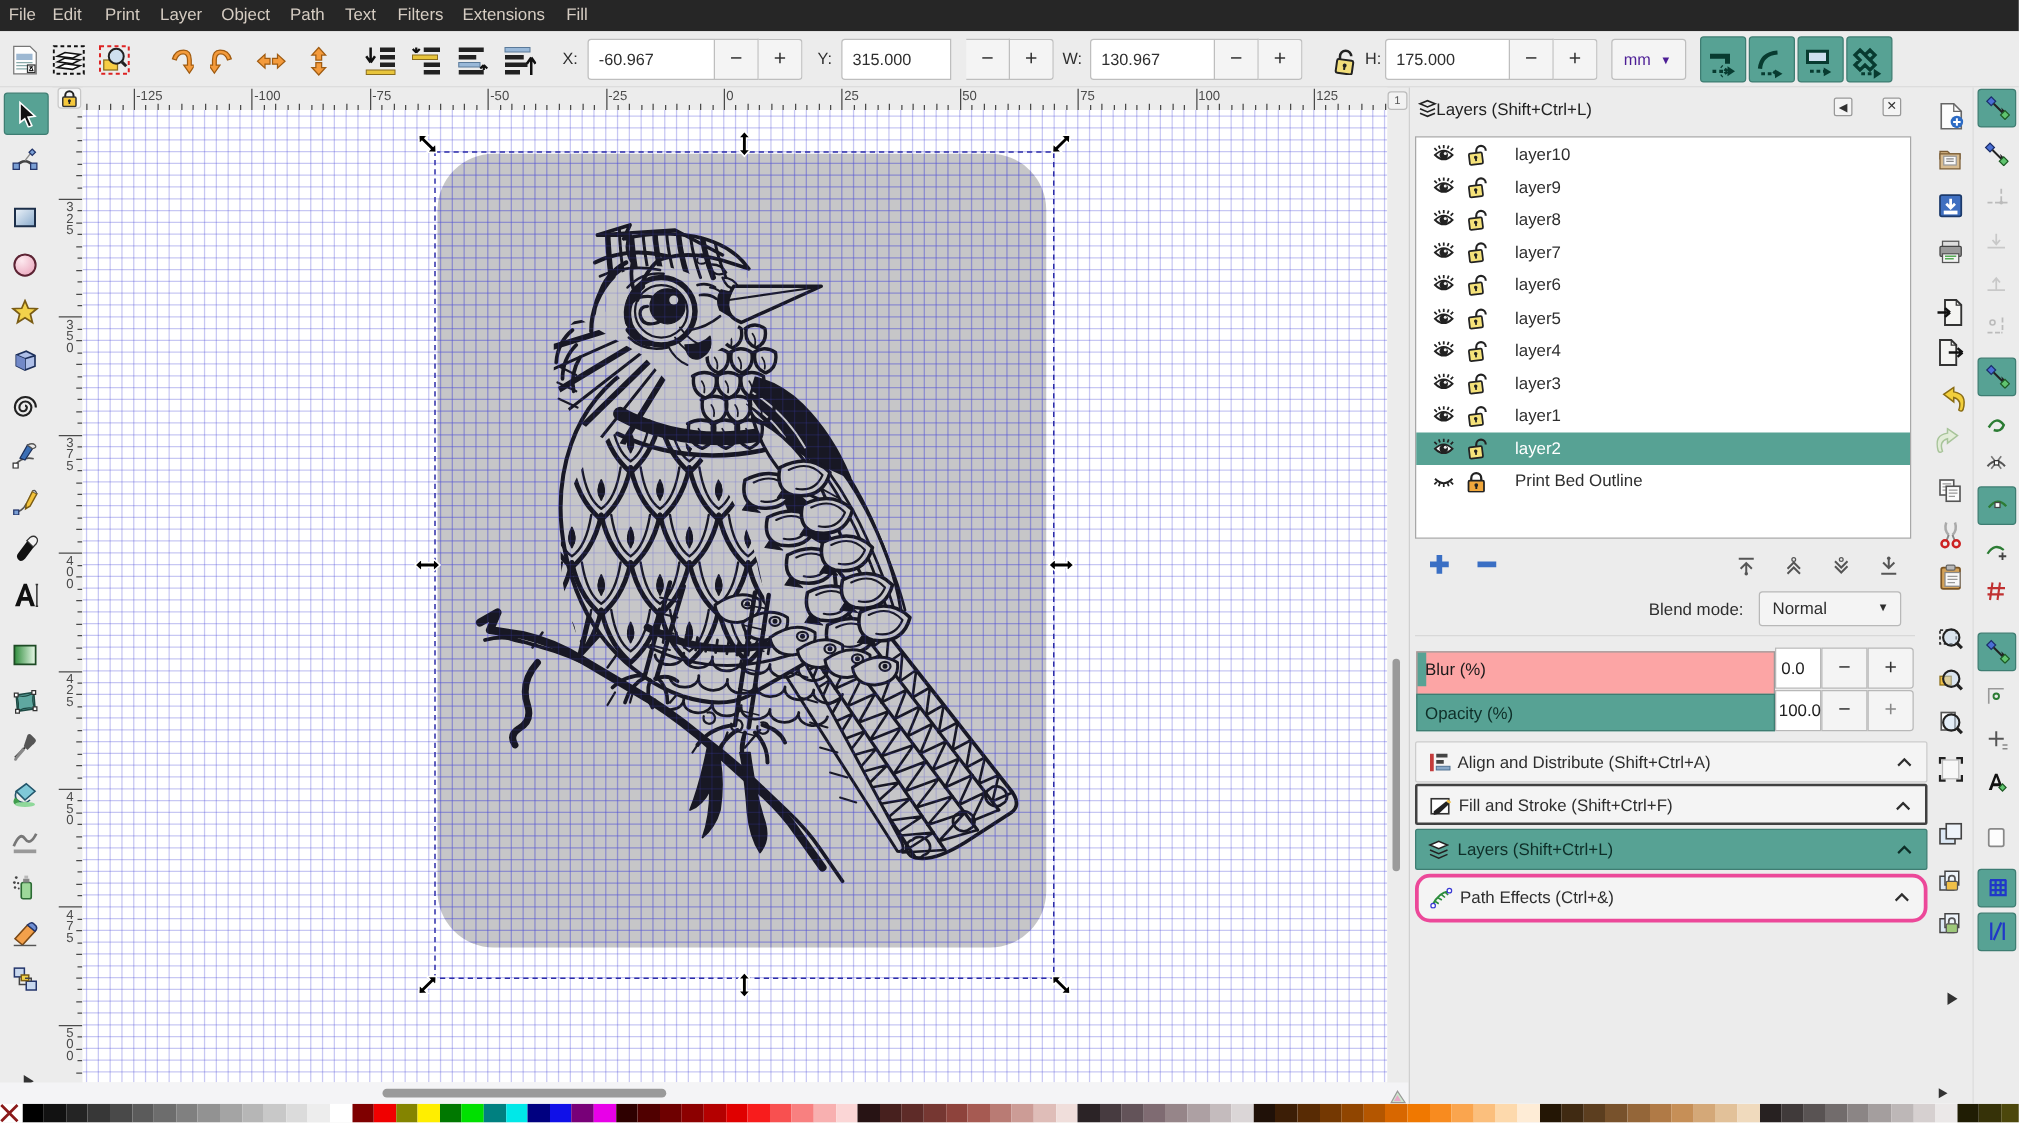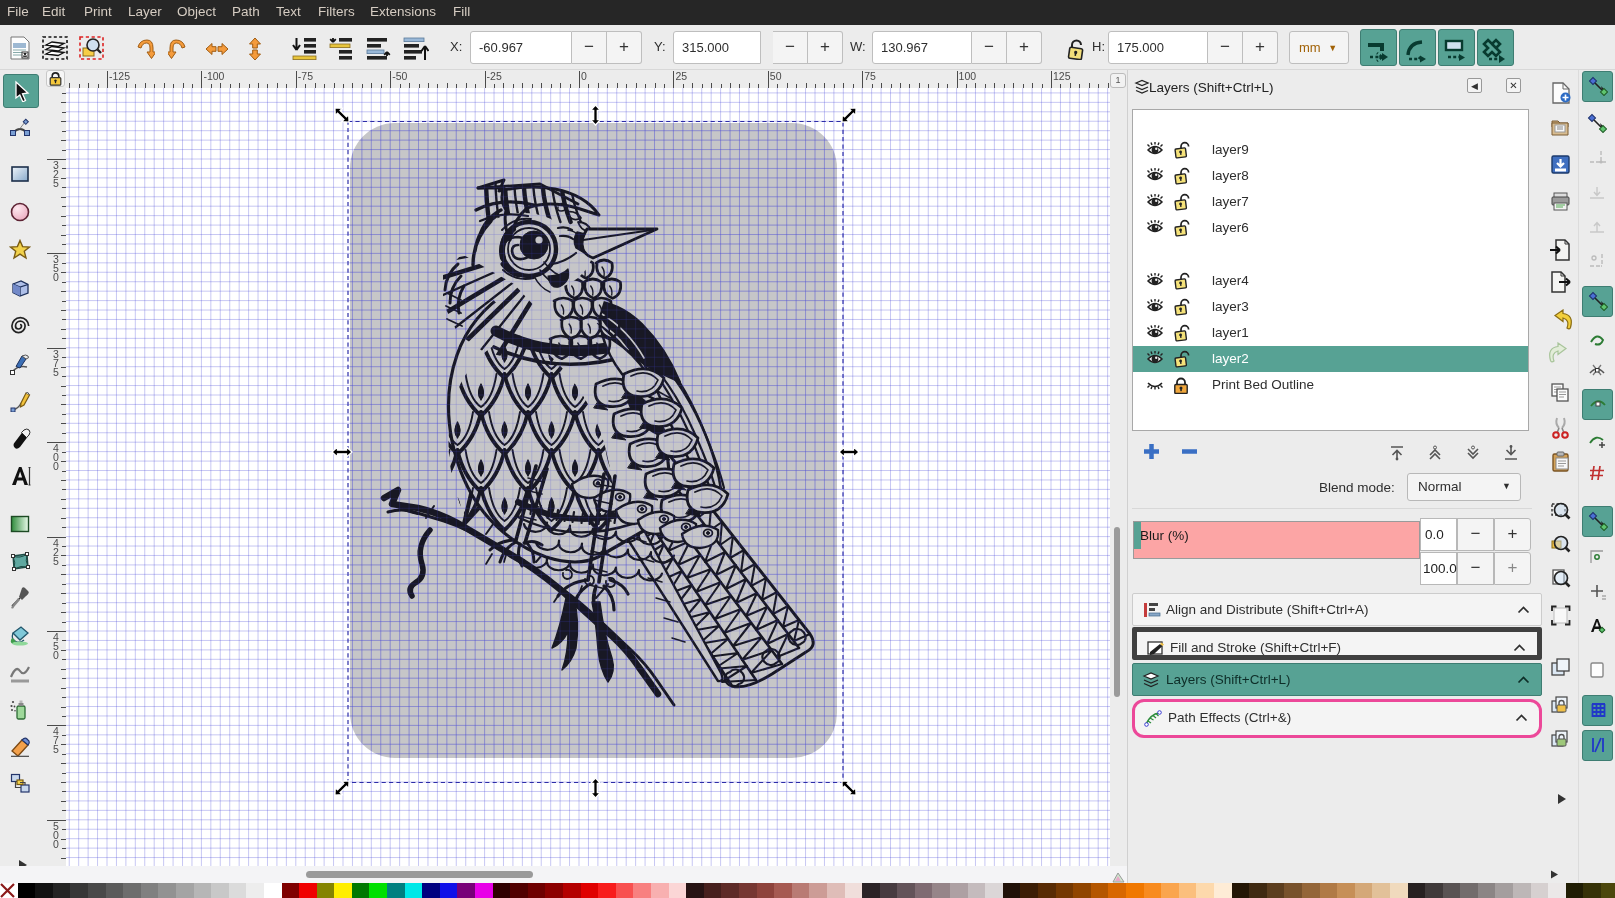--- a/index.html
+++ b/index.html
@@ -49,21 +49,21 @@
 <div class="spb" style="left:773px">−</div>
     <div class="spb plus" style="left:808px">+</div>
 <span class="lbl" style="left:850px">W:</span>
 <div class="inp" style="left:872px;width:100px">130.967</div>
 <div class="spb" style="left:972px">−</div>
     <div class="spb plus" style="left:1007px">+</div>
 <span class="lbl" style="left:1092px">H:</span>
 <div class="inp" style="left:1108px;width:100px">175.000</div>
 <div class="spb" style="left:1208px">−</div>
     <div class="spb plus" style="left:1243px">+</div>
-<div style="position:absolute;left:1289px;top:6px;width:60px;height:33px;background:#f4f4f4;border:1px solid #bebebe;border-radius:3px;font-size:13px;color:#a16207;line-height:31px;padding-left:9px">mm <span style="font-size:9px;position:relative;top:-1px;left:4px">▼</span></div>
+<div style="position:absolute;left:1289px;top:6px;width:60px;height:33px;background:#f4f4f4;border:1px solid #bebebe;border-radius:3px;font-size:13px;color:#4c1d95;line-height:31px;padding-left:9px">mm <span style="font-size:9px;position:relative;top:-1px;left:4px">▼</span></div>
 <div id="tbicons">
       <div style="position:absolute;left:10px;top:11px">
         <svg width="20" height="24">
           <path d="M1 1 h13 l5 5 v17 h-18 Z" fill="#fdfdfd" stroke="#777"></path>
           <rect x="3" y="7" width="13" height="5" fill="#9db8d2"></rect>
           <path d="M3 14 h13 M3 16.5 h13 M3 19 h9" stroke="#8aa" stroke-width="1"></path>
           <rect x="12" y="16" width="6" height="6" fill="#fff" stroke="#333"></rect>
           <path d="M13.5 17.5 h3 m-3 3 h3 M15 17.5 l-1.5 3 m1.5 -3 l1.5 3" stroke="#000" stroke-width="0.8"></path>
         </svg>
       </div>
@@ -1397,186 +1397,228 @@
 <div id="panel">
     <div style="position:absolute;left:6px;top:9px">
       <svg width="17" height="16">
         <path d="M2 4 l6 -2.5 l6 2.5 l-6 2.5 Z M2 8 l6 2.5 L14 8 M2 11.5 l6 2.5 l6 -2.5" fill="none" stroke="#222" stroke-width="1.3"></path>
       </svg>
     </div>
     <div style="position:absolute;left:21px;top:10px;font-size:13.5px;color:#222">Layers (Shift+Ctrl+L)</div>
     <div style="position:absolute;left:339px;top:8px;width:15px;height:15px;border:1px solid #999;border-radius:2px;background:#f4f4f4;text-align:center;font-size:9px;line-height:14px;color:#333">◀</div>
     <div style="position:absolute;left:378px;top:8px;width:15px;height:15px;border:1px solid #999;border-radius:2px;background:#f4f4f4;text-align:center;font-size:10px;line-height:14px;color:#333">✕</div>
     <div style="position:absolute;left:4px;top:39px;width:397px;height:322px;background:#fff;border:1px solid #a8a8a8">
-      <div style="position:absolute;left:0;top:27.1px;width:395px;height:26px;">
+      <div style="position:absolute;left:0;top:1px;width:395px;height:26px;">
         <div style="position:absolute;left:13px;top:4px">
           <svg width="18" height="18">
             <path d="M2 9 q7 -7 14 0 q-7 7 -14 0 Z" fill="#f8f8f8" stroke="#222" stroke-width="1.5"></path>
             <circle cx="9" cy="9" r="3.4" fill="#222"></circle>
             <circle cx="10.2" cy="7.8" r="1.2" fill="#eee"></circle>
             <path d="M3.5 5.5 L1.5 3.5 M6 4 L5 1.5 M9 3.5 V1 M12 4 l1 -2.5 M14.5 5.5 l2 -2" stroke="#222" stroke-width="1.4"></path>
           </svg>
         </div>
         <div style="position:absolute;left:39px;top:4px">
           <svg width="18" height="18">
             <path d="M9 8 V5.5 a3.8 3.8 0 0 1 7.6 0" fill="none" stroke="#222" stroke-width="1.7"></path>
             <g transform="rotate(-7 8 12)">
               <rect x="3.5" y="7.5" width="10.5" height="9" rx="1" fill="#f5e27a" stroke="#222" stroke-width="1.4"></rect>
               <circle cx="8.7" cy="11" r="1.4" fill="#222"></circle>
               <rect x="8" y="11" width="1.4" height="3" fill="#222"></rect>
             </g>
           </svg>
         </div>
-        <div style="position:absolute;left:79px;top:5px;font-size:13.5px;color:#2e2e2e">layer9</div>
-      </div>
-      <div style="position:absolute;left:0;top:53.2px;width:395px;height:26px;">
+        <div style="position:absolute;left:79px;top:5px;font-size:13.5px;color:#2e2e2e">layer10</div>
+      </div>
+      <div style="position:absolute;left:0;top:27.1px;width:395px;height:26px;">
         <div style="position:absolute;left:13px;top:4px">
           <svg width="18" height="18">
             <path d="M2 9 q7 -7 14 0 q-7 7 -14 0 Z" fill="#f8f8f8" stroke="#222" stroke-width="1.5"></path>
             <circle cx="9" cy="9" r="3.4" fill="#222"></circle>
             <circle cx="10.2" cy="7.8" r="1.2" fill="#eee"></circle>
             <path d="M3.5 5.5 L1.5 3.5 M6 4 L5 1.5 M9 3.5 V1 M12 4 l1 -2.5 M14.5 5.5 l2 -2" stroke="#222" stroke-width="1.4"></path>
           </svg>
         </div>
         <div style="position:absolute;left:39px;top:4px">
           <svg width="18" height="18">
             <path d="M9 8 V5.5 a3.8 3.8 0 0 1 7.6 0" fill="none" stroke="#222" stroke-width="1.7"></path>
             <g transform="rotate(-7 8 12)">
               <rect x="3.5" y="7.5" width="10.5" height="9" rx="1" fill="#f5e27a" stroke="#222" stroke-width="1.4"></rect>
               <circle cx="8.7" cy="11" r="1.4" fill="#222"></circle>
               <rect x="8" y="11" width="1.4" height="3" fill="#222"></rect>
             </g>
           </svg>
         </div>
-        <div style="position:absolute;left:79px;top:5px;font-size:13.5px;color:#2e2e2e">layer8</div>
-      </div>
-      <div style="position:absolute;left:0;top:79.30000000000001px;width:434px;height:26px;">
+        <div style="position:absolute;left:79px;top:5px;font-size:13.5px;color:#2e2e2e">layer9</div>
+      </div>
+      <div style="position:absolute;left:0;top:53.2px;width:395px;height:26px;">
         <div style="position:absolute;left:13px;top:4px">
           <svg width="18" height="18">
             <path d="M2 9 q7 -7 14 0 q-7 7 -14 0 Z" fill="#f8f8f8" stroke="#222" stroke-width="1.5"></path>
             <circle cx="9" cy="9" r="3.4" fill="#222"></circle>
             <circle cx="10.2" cy="7.8" r="1.2" fill="#eee"></circle>
             <path d="M3.5 5.5 L1.5 3.5 M6 4 L5 1.5 M9 3.5 V1 M12 4 l1 -2.5 M14.5 5.5 l2 -2" stroke="#222" stroke-width="1.4"></path>
           </svg>
         </div>
         <div style="position:absolute;left:39px;top:4px">
           <svg width="18" height="18">
             <path d="M9 8 V5.5 a3.8 3.8 0 0 1 7.6 0" fill="none" stroke="#222" stroke-width="1.7"></path>
             <g transform="rotate(-7 8 12)">
               <rect x="3.5" y="7.5" width="10.5" height="9" rx="1" fill="#f5e27a" stroke="#222" stroke-width="1.4"></rect>
               <circle cx="8.7" cy="11" r="1.4" fill="#222"></circle>
               <rect x="8" y="11" width="1.4" height="3" fill="#222"></rect>
             </g>
           </svg>
         </div>
-        <div style="position:absolute;left:79px;top:5px;font-size:13.5px;color:#2e2e2e">layer7</div>
-      </div>
-      <div style="position:absolute;left:0;top:105.4px;width:395px;height:26px;">
+        <div style="position:absolute;left:79px;top:5px;font-size:13.5px;color:#2e2e2e">layer8</div>
+      </div>
+      <div style="position:absolute;left:0;top:79.30000000000001px;width:434px;height:26px;">
         <div style="position:absolute;left:13px;top:4px">
           <svg width="18" height="18">
             <path d="M2 9 q7 -7 14 0 q-7 7 -14 0 Z" fill="#f8f8f8" stroke="#222" stroke-width="1.5"></path>
             <circle cx="9" cy="9" r="3.4" fill="#222"></circle>
             <circle cx="10.2" cy="7.8" r="1.2" fill="#eee"></circle>
             <path d="M3.5 5.5 L1.5 3.5 M6 4 L5 1.5 M9 3.5 V1 M12 4 l1 -2.5 M14.5 5.5 l2 -2" stroke="#222" stroke-width="1.4"></path>
           </svg>
         </div>
         <div style="position:absolute;left:39px;top:4px">
           <svg width="18" height="18">
             <path d="M9 8 V5.5 a3.8 3.8 0 0 1 7.6 0" fill="none" stroke="#222" stroke-width="1.7"></path>
             <g transform="rotate(-7 8 12)">
               <rect x="3.5" y="7.5" width="10.5" height="9" rx="1" fill="#f5e27a" stroke="#222" stroke-width="1.4"></rect>
               <circle cx="8.7" cy="11" r="1.4" fill="#222"></circle>
               <rect x="8" y="11" width="1.4" height="3" fill="#222"></rect>
             </g>
           </svg>
         </div>
-        <div style="position:absolute;left:79px;top:5px;font-size:13.5px;color:#2e2e2e">layer6</div>
-      </div>
-      <div style="position:absolute;left:0;top:157.60000000000002px;width:395px;height:26px;">
+        <div style="position:absolute;left:79px;top:5px;font-size:13.5px;color:#2e2e2e">layer7</div>
+      </div>
+      <div style="position:absolute;left:0;top:105.4px;width:395px;height:26px;">
         <div style="position:absolute;left:13px;top:4px">
           <svg width="18" height="18">
             <path d="M2 9 q7 -7 14 0 q-7 7 -14 0 Z" fill="#f8f8f8" stroke="#222" stroke-width="1.5"></path>
             <circle cx="9" cy="9" r="3.4" fill="#222"></circle>
             <circle cx="10.2" cy="7.8" r="1.2" fill="#eee"></circle>
             <path d="M3.5 5.5 L1.5 3.5 M6 4 L5 1.5 M9 3.5 V1 M12 4 l1 -2.5 M14.5 5.5 l2 -2" stroke="#222" stroke-width="1.4"></path>
           </svg>
         </div>
         <div style="position:absolute;left:39px;top:4px">
           <svg width="18" height="18">
             <path d="M9 8 V5.5 a3.8 3.8 0 0 1 7.6 0" fill="none" stroke="#222" stroke-width="1.7"></path>
             <g transform="rotate(-7 8 12)">
               <rect x="3.5" y="7.5" width="10.5" height="9" rx="1" fill="#f5e27a" stroke="#222" stroke-width="1.4"></rect>
               <circle cx="8.7" cy="11" r="1.4" fill="#222"></circle>
               <rect x="8" y="11" width="1.4" height="3" fill="#222"></rect>
             </g>
           </svg>
         </div>
-        <div style="position:absolute;left:79px;top:5px;font-size:13.5px;color:#2e2e2e">layer4</div>
-      </div>
-      <div style="position:absolute;left:0;top:183.70000000000002px;width:395px;height:26px;">
+        <div style="position:absolute;left:79px;top:5px;font-size:13.5px;color:#2e2e2e">layer6</div>
+      </div>
+      <div style="position:absolute;left:0;top:131.5px;width:395px;height:26px;">
         <div style="position:absolute;left:13px;top:4px">
           <svg width="18" height="18">
             <path d="M2 9 q7 -7 14 0 q-7 7 -14 0 Z" fill="#f8f8f8" stroke="#222" stroke-width="1.5"></path>
             <circle cx="9" cy="9" r="3.4" fill="#222"></circle>
             <circle cx="10.2" cy="7.8" r="1.2" fill="#eee"></circle>
             <path d="M3.5 5.5 L1.5 3.5 M6 4 L5 1.5 M9 3.5 V1 M12 4 l1 -2.5 M14.5 5.5 l2 -2" stroke="#222" stroke-width="1.4"></path>
           </svg>
         </div>
         <div style="position:absolute;left:39px;top:4px">
           <svg width="18" height="18">
             <path d="M9 8 V5.5 a3.8 3.8 0 0 1 7.6 0" fill="none" stroke="#222" stroke-width="1.7"></path>
             <g transform="rotate(-7 8 12)">
               <rect x="3.5" y="7.5" width="10.5" height="9" rx="1" fill="#f5e27a" stroke="#222" stroke-width="1.4"></rect>
               <circle cx="8.7" cy="11" r="1.4" fill="#222"></circle>
               <rect x="8" y="11" width="1.4" height="3" fill="#222"></rect>
             </g>
           </svg>
         </div>
-        <div style="position:absolute;left:79px;top:5px;font-size:13.5px;color:#2e2e2e">layer3</div>
-      </div>
-      <div style="position:absolute;left:0;top:209.8px;width:395px;height:26px;">
+        <div style="position:absolute;left:79px;top:5px;font-size:13.5px;color:#2e2e2e">layer5</div>
+      </div>
+      <div style="position:absolute;left:0;top:157.60000000000002px;width:395px;height:26px;">
         <div style="position:absolute;left:13px;top:4px">
           <svg width="18" height="18">
             <path d="M2 9 q7 -7 14 0 q-7 7 -14 0 Z" fill="#f8f8f8" stroke="#222" stroke-width="1.5"></path>
             <circle cx="9" cy="9" r="3.4" fill="#222"></circle>
             <circle cx="10.2" cy="7.8" r="1.2" fill="#eee"></circle>
             <path d="M3.5 5.5 L1.5 3.5 M6 4 L5 1.5 M9 3.5 V1 M12 4 l1 -2.5 M14.5 5.5 l2 -2" stroke="#222" stroke-width="1.4"></path>
           </svg>
         </div>
         <div style="position:absolute;left:39px;top:4px">
           <svg width="18" height="18">
             <path d="M9 8 V5.5 a3.8 3.8 0 0 1 7.6 0" fill="none" stroke="#222" stroke-width="1.7"></path>
             <g transform="rotate(-7 8 12)">
               <rect x="3.5" y="7.5" width="10.5" height="9" rx="1" fill="#f5e27a" stroke="#222" stroke-width="1.4"></rect>
               <circle cx="8.7" cy="11" r="1.4" fill="#222"></circle>
               <rect x="8" y="11" width="1.4" height="3" fill="#222"></rect>
             </g>
           </svg>
         </div>
-        <div style="position:absolute;left:79px;top:5px;font-size:13.5px;color:#2e2e2e">layer1</div>
-      </div>
-      <div style="position:absolute;left:0;top:235.9px;width:395px;height:26px;background:#57a294;">
+        <div style="position:absolute;left:79px;top:5px;font-size:13.5px;color:#2e2e2e">layer4</div>
+      </div>
+      <div style="position:absolute;left:0;top:183.70000000000002px;width:395px;height:26px;">
         <div style="position:absolute;left:13px;top:4px">
           <svg width="18" height="18">
             <path d="M2 9 q7 -7 14 0 q-7 7 -14 0 Z" fill="#f8f8f8" stroke="#222" stroke-width="1.5"></path>
             <circle cx="9" cy="9" r="3.4" fill="#222"></circle>
             <circle cx="10.2" cy="7.8" r="1.2" fill="#eee"></circle>
             <path d="M3.5 5.5 L1.5 3.5 M6 4 L5 1.5 M9 3.5 V1 M12 4 l1 -2.5 M14.5 5.5 l2 -2" stroke="#222" stroke-width="1.4"></path>
           </svg>
         </div>
         <div style="position:absolute;left:39px;top:4px">
           <svg width="18" height="18">
             <path d="M9 8 V5.5 a3.8 3.8 0 0 1 7.6 0" fill="none" stroke="#222" stroke-width="1.7"></path>
             <g transform="rotate(-7 8 12)">
               <rect x="3.5" y="7.5" width="10.5" height="9" rx="1" fill="#f5e27a" stroke="#222" stroke-width="1.4"></rect>
               <circle cx="8.7" cy="11" r="1.4" fill="#222"></circle>
               <rect x="8" y="11" width="1.4" height="3" fill="#222"></rect>
             </g>
           </svg>
         </div>
+        <div style="position:absolute;left:79px;top:5px;font-size:13.5px;color:#2e2e2e">layer3</div>
+      </div>
+      <div style="position:absolute;left:0;top:209.8px;width:395px;height:26px;">
+        <div style="position:absolute;left:13px;top:4px">
+          <svg width="18" height="18">
+            <path d="M2 9 q7 -7 14 0 q-7 7 -14 0 Z" fill="#f8f8f8" stroke="#222" stroke-width="1.5"></path>
+            <circle cx="9" cy="9" r="3.4" fill="#222"></circle>
+            <circle cx="10.2" cy="7.8" r="1.2" fill="#eee"></circle>
+            <path d="M3.5 5.5 L1.5 3.5 M6 4 L5 1.5 M9 3.5 V1 M12 4 l1 -2.5 M14.5 5.5 l2 -2" stroke="#222" stroke-width="1.4"></path>
+          </svg>
+        </div>
+        <div style="position:absolute;left:39px;top:4px">
+          <svg width="18" height="18">
+            <path d="M9 8 V5.5 a3.8 3.8 0 0 1 7.6 0" fill="none" stroke="#222" stroke-width="1.7"></path>
+            <g transform="rotate(-7 8 12)">
+              <rect x="3.5" y="7.5" width="10.5" height="9" rx="1" fill="#f5e27a" stroke="#222" stroke-width="1.4"></rect>
+              <circle cx="8.7" cy="11" r="1.4" fill="#222"></circle>
+              <rect x="8" y="11" width="1.4" height="3" fill="#222"></rect>
+            </g>
+          </svg>
+        </div>
+        <div style="position:absolute;left:79px;top:5px;font-size:13.5px;color:#2e2e2e">layer1</div>
+      </div>
+      <div style="position:absolute;left:0;top:235.9px;width:395px;height:26px;background:#57a294;">
+        <div style="position:absolute;left:13px;top:4px">
+          <svg width="18" height="18">
+            <path d="M2 9 q7 -7 14 0 q-7 7 -14 0 Z" fill="#f8f8f8" stroke="#222" stroke-width="1.5"></path>
+            <circle cx="9" cy="9" r="3.4" fill="#222"></circle>
+            <circle cx="10.2" cy="7.8" r="1.2" fill="#eee"></circle>
+            <path d="M3.5 5.5 L1.5 3.5 M6 4 L5 1.5 M9 3.5 V1 M12 4 l1 -2.5 M14.5 5.5 l2 -2" stroke="#222" stroke-width="1.4"></path>
+          </svg>
+        </div>
+        <div style="position:absolute;left:39px;top:4px">
+          <svg width="18" height="18">
+            <path d="M9 8 V5.5 a3.8 3.8 0 0 1 7.6 0" fill="none" stroke="#222" stroke-width="1.7"></path>
+            <g transform="rotate(-7 8 12)">
+              <rect x="3.5" y="7.5" width="10.5" height="9" rx="1" fill="#f5e27a" stroke="#222" stroke-width="1.4"></rect>
+              <circle cx="8.7" cy="11" r="1.4" fill="#222"></circle>
+              <rect x="8" y="11" width="1.4" height="3" fill="#222"></rect>
+            </g>
+          </svg>
+        </div>
         <div style="position:absolute;left:79px;top:5px;font-size:13.5px;color:#fff">layer2</div>
       </div>
       <div style="position:absolute;left:0;top:262px;width:395px;height:26px;">
         <div style="position:absolute;left:13px;top:4px">
           <svg width="18" height="18">
             <path d="M2 7 q7 7 14 0" fill="none" stroke="#222" stroke-width="1.5"></path>
             <path d="M3.5 9.5 L1.5 11.5 M6 10.5 L5 13 M9 11 v2.5 M12 10.5 l1 2.5 M14.5 9.5 l2 2" stroke="#222" stroke-width="1.4"></path>
           </svg>
         </div>
         <div style="position:absolute;left:39px;top:4px">
@@ -1627,38 +1669,41 @@
     <div style="position:absolute;left:191px;top:410px;font-size:13.5px;color:#2e2e2e">Blend mode:</div>
     <div style="position:absolute;left:279px;top:403px;width:114px;height:28px;background:#f4f4f4;border:1px solid #b8b8b8;border-radius:3px;font-size:13.5px;color:#2e2e2e;line-height:26px;padding-left:10px">Normal<span style="position:absolute;right:9px;top:-1px;font-size:9px">▼</span></div>
     <div style="position:absolute;left:4px;top:438px;width:400px;height:1px;background:#d8d8d8"></div>
     <div style="position:absolute;left:5px;top:451px;width:287px;height:38px;background:#fca5a5;border:1px solid #9a9a9a">
       <div style="position:absolute;left:0;top:0;width:7px;height:27px;background:#57a294"></div>
       <span style="position:absolute;left:6px;top:6px;font-size:13.5px;color:#1a1a1a">Blur (%)</span>
     </div>
     <div style="position:absolute;left:292px;top:448px;width:37px;height:33px;background:#fff;border:1px solid #b8b8b8;font-size:13.5px;color:#222;line-height:31px;padding-left:4px">0.0</div>
     <div style="position:absolute;left:329px;top:448px;width:37px;height:33px;background:#f4f4f4;border:1px solid #b8b8b8;text-align:center;line-height:29px;font-size:17px;color:#333">−</div>
     <div style="position:absolute;left:366px;top:448px;width:37px;height:33px;background:#f4f4f4;border:1px solid #b8b8b8;border-radius:0 3px 3px 0;text-align:center;line-height:29px;font-size:17px;color:#333">+</div>
+    <div style="position:absolute;left:5px;top:485px;width:287px;height:30px;background:#57a294;border:1px solid #3e7d72">
+      <span style="position:absolute;left:6px;top:7px;font-size:13.5px;color:#0e2e28">Opacity (%)</span>
+    </div>
     <div style="position:absolute;left:292px;top:482px;width:37px;height:33px;background:#fff;border:1px solid #b8b8b8;font-size:13.5px;color:#222;line-height:31px;padding-left:2px">100.0</div>
     <div style="position:absolute;left:329px;top:482px;width:37px;height:33px;background:#f4f4f4;border:1px solid #b8b8b8;text-align:center;line-height:29px;font-size:17px;color:#333">−</div>
     <div style="position:absolute;left:366px;top:482px;width:37px;height:33px;background:#f4f4f4;border:1px solid #b8b8b8;border-radius:0 3px 3px 0;text-align:center;line-height:29px;font-size:17px;color:#888">+</div>
     <div style="position:absolute;left:4px;top:523px;width:410px;height:33px;background:#f4f4f4;border:1px solid #cccccc;border-radius:2px">
     <div style="position:absolute;left:9px;top:7px">
         <svg width="19" height="18">
           <rect x="2" y="2" width="3" height="14" fill="#c43c3c"></rect>
           <rect x="7" y="2" width="9" height="3" fill="#444"></rect>
           <rect x="7" y="7" width="6" height="3" fill="#444"></rect>
           <rect x="7" y="12" width="11" height="3" fill="#89a8c8" stroke="#44688a" stroke-width="0.7"></rect>
         </svg>
       </div>
     <span style="position:absolute;left:33px;top:8px;font-size:13.5px;color:#2e2e2e">Align and Distribute (Shift+Ctrl+A)</span>
     <svg width="13" height="8" style="position:absolute;right:11px;top:12px">
         <path d="M1.5 6.5 L6.5 1.5 L11.5 6.5" fill="none" stroke="#2e2e2e" stroke-width="1.7"></path>
       </svg>
     </div>
-    <div style="position:absolute;left:4px;top:557px;width:410px;height:33px;background:#f4f4f4;border:5px solid #404040;border-radius:2px">
+    <div style="position:absolute;left:4px;top:557px;width:410px;height:33px;background:#f4f4f4;border:2px solid #404040;border-radius:2px">
     <div style="position:absolute;left:9px;top:7px">
         <svg width="19" height="18">
           <rect x="2" y="3" width="14" height="12" fill="#fff" stroke="#333" stroke-width="1.3"></rect>
           <path d="M4 13 L14 5 l2.5 2 L8 15 l-4 1 Z" fill="#222"></path>
           <path d="M14 5 l2.5 2 l1.5 -1.5 l-2.5 -2 Z" fill="#f0c048"></path>
         </svg>
       </div>
     <span style="position:absolute;left:33px;top:8px;font-size:13.5px;color:#2e2e2e">Fill and Stroke (Shift+Ctrl+F)</span>
     <svg width="13" height="8" style="position:absolute;right:11px;top:12px">
         <path d="M1.5 6.5 L6.5 1.5 L11.5 6.5" fill="none" stroke="#2e2e2e" stroke-width="1.7"></path>

